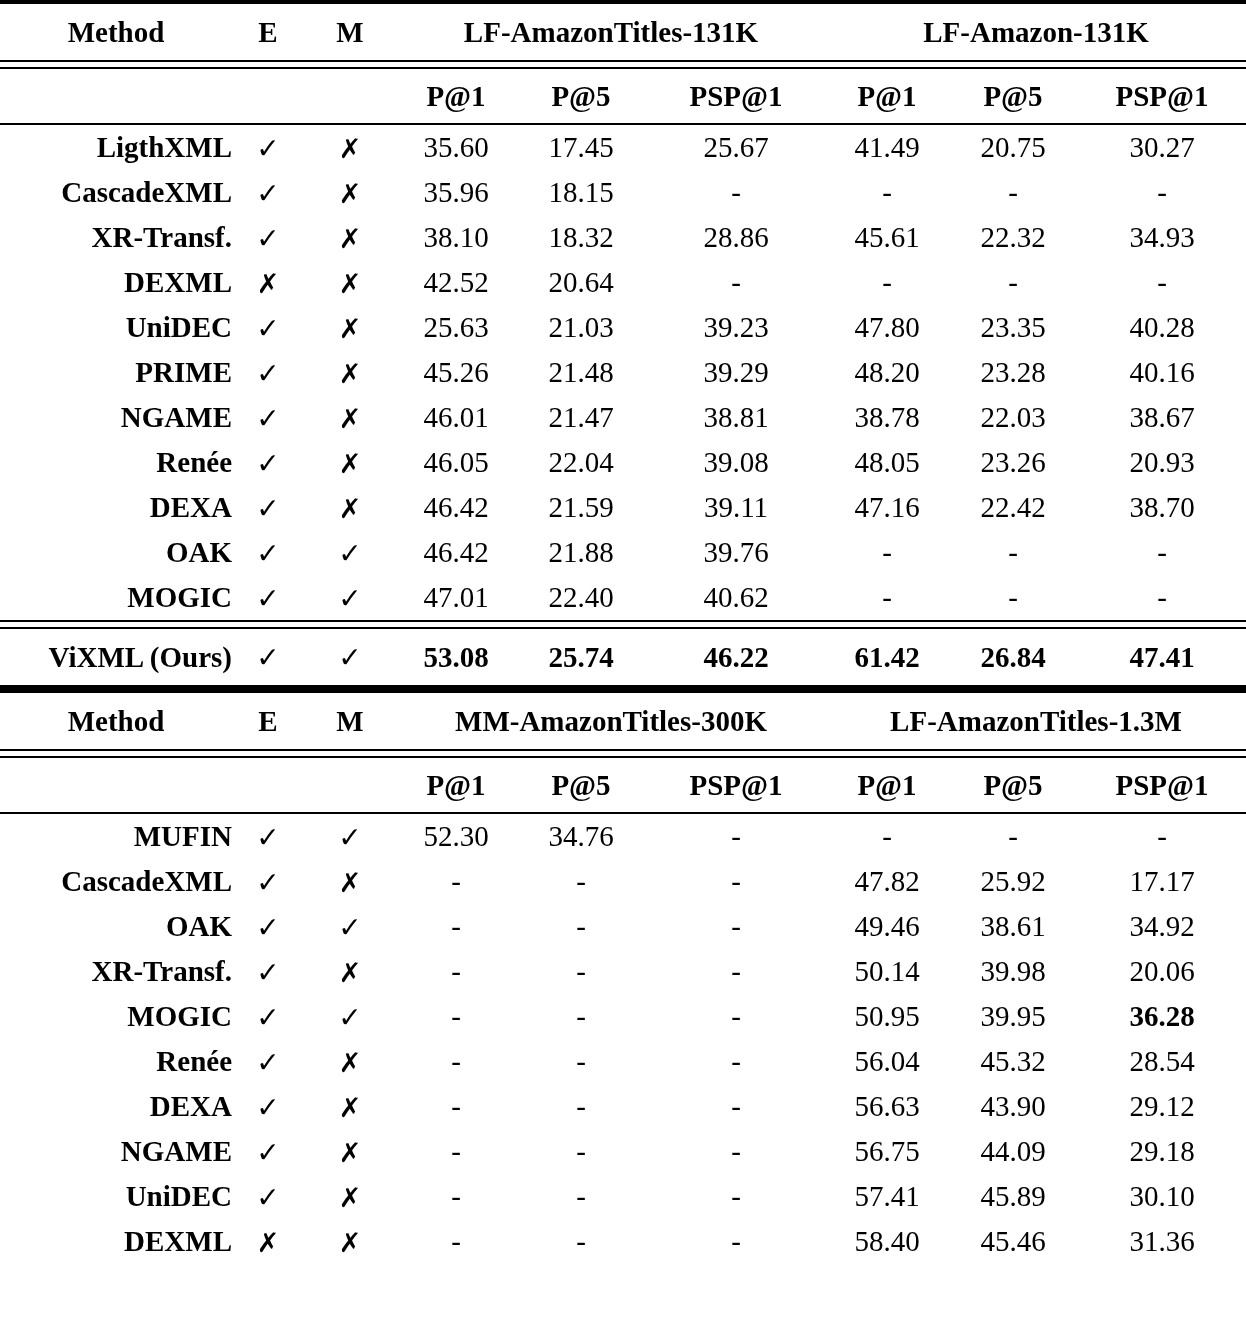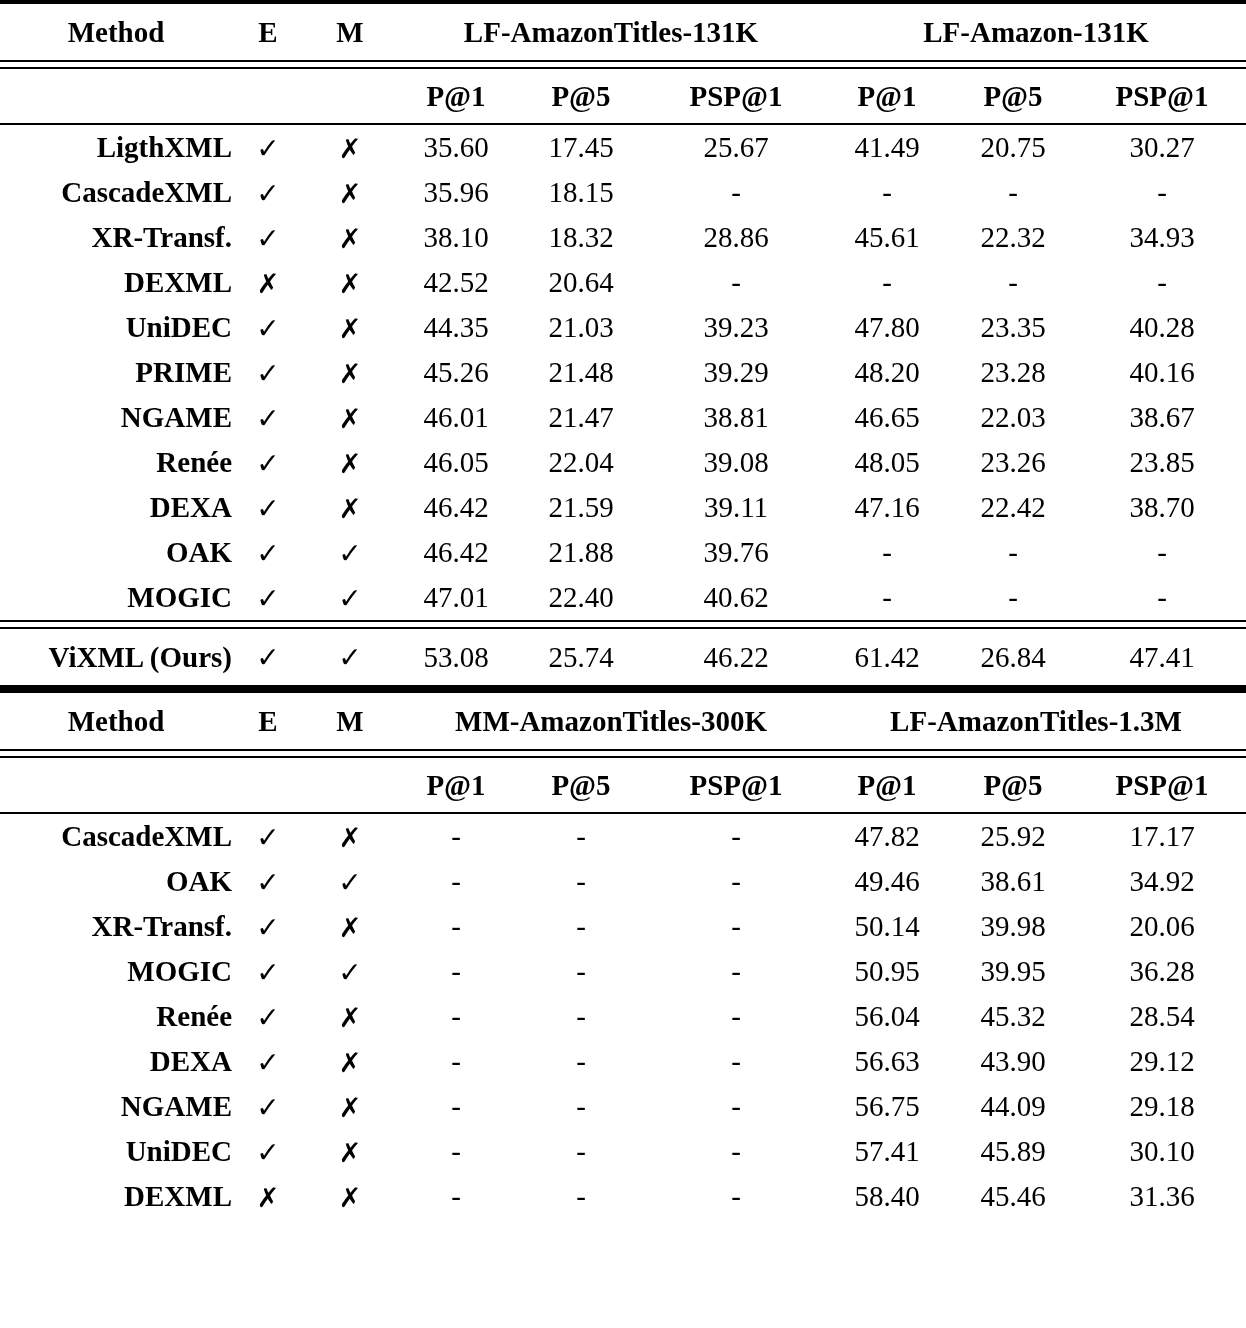--- a/index.html
+++ b/index.html
@@ -67,21 +67,21 @@
     padding-left: 4px;
   }
   td.hdr {
     font-weight: bold;
     text-align: center;
   }
   td.num {
     text-align: center;
     font-weight: normal;
   }
-  td.num.bold { font-weight: normal; }
+  td.num.bold { font-weight: bold; }
   td.mark {
     text-align: center;
     font-size: 30px;
   }
   .vsep-l { border-left: 2px solid #000; }
   tr.datarow td { height: 45px; }
   tr.hdrrow td { height: 56px; }
   tr.subhdrrow td { height: 54px; font-family: Liberation Serif, serif; }
   tr.totalrow td { height: 56px; }
 
@@ -181,21 +181,21 @@
             <td class="num ">20.64</td>
             <td class="num dash">-</td>
             <td class="num vsep-l dash">-</td>
             <td class="num dash">-</td>
             <td class="num dash">-</td>
           </tr>
           <tr class="datarow">
             <td class="method">UniDEC</td>
             <td class="mark vsep-l"><span class="glyph-check">✓</span></td>
             <td class="mark "><span class="glyph-cross">✗</span></td>
-            <td class="num vsep-l">44.35</td>
+            <td class="num vsep-l">25.63</td>
             <td class="num ">21.03</td>
             <td class="num ">39.23</td>
             <td class="num vsep-l">47.80</td>
             <td class="num ">23.35</td>
             <td class="num ">40.28</td>
           </tr>
           <tr class="datarow">
             <td class="method">PRIME</td>
             <td class="mark vsep-l"><span class="glyph-check">✓</span></td>
             <td class="mark "><span class="glyph-cross">✗</span></td>
@@ -206,34 +206,34 @@
             <td class="num ">23.28</td>
             <td class="num ">40.16</td>
           </tr>
           <tr class="datarow">
             <td class="method">NGAME</td>
             <td class="mark vsep-l"><span class="glyph-check">✓</span></td>
             <td class="mark "><span class="glyph-cross">✗</span></td>
             <td class="num vsep-l">46.01</td>
             <td class="num ">21.47</td>
             <td class="num ">38.81</td>
-            <td class="num vsep-l">46.65</td>
+            <td class="num vsep-l">38.78</td>
             <td class="num ">22.03</td>
             <td class="num ">38.67</td>
           </tr>
           <tr class="datarow">
             <td class="method">Renée</td>
             <td class="mark vsep-l"><span class="glyph-check">✓</span></td>
             <td class="mark "><span class="glyph-cross">✗</span></td>
             <td class="num vsep-l">46.05</td>
             <td class="num ">22.04</td>
             <td class="num ">39.08</td>
             <td class="num vsep-l">48.05</td>
             <td class="num ">23.26</td>
-            <td class="num ">23.85</td>
+            <td class="num ">20.93</td>
           </tr>
           <tr class="datarow">
             <td class="method">DEXA</td>
             <td class="mark vsep-l"><span class="glyph-check">✓</span></td>
             <td class="mark "><span class="glyph-cross">✗</span></td>
             <td class="num vsep-l">46.42</td>
             <td class="num ">21.59</td>
             <td class="num ">39.11</td>
             <td class="num vsep-l">47.16</td>
             <td class="num ">22.42</td>
@@ -314,20 +314,31 @@
             <td class="hdr">P@5</td>
             <td class="hdr">PSP@1</td>
             <td class="hdr vsep-l">P@1</td>
             <td class="hdr">P@5</td>
             <td class="hdr">PSP@1</td>
           </tr>
           <tr class="rule-row rule-thin">
             <td colspan="9"></td>
           </tr>
           <tr class="datarow">
+            <td class="method">MUFIN</td>
+            <td class="mark vsep-l"><span class="glyph-check">✓</span></td>
+            <td class="mark "><span class="glyph-check">✓</span></td>
+            <td class="num vsep-l">52.30</td>
+            <td class="num ">34.76</td>
+            <td class="num dash">-</td>
+            <td class="num vsep-l dash">-</td>
+            <td class="num dash">-</td>
+            <td class="num dash">-</td>
+          </tr>
+          <tr class="datarow">
             <td class="method">CascadeXML</td>
             <td class="mark vsep-l"><span class="glyph-check">✓</span></td>
             <td class="mark "><span class="glyph-cross">✗</span></td>
             <td class="num vsep-l dash">-</td>
             <td class="num dash">-</td>
             <td class="num dash">-</td>
             <td class="num vsep-l">47.82</td>
             <td class="num ">25.92</td>
             <td class="num ">17.17</td>
           </tr>

